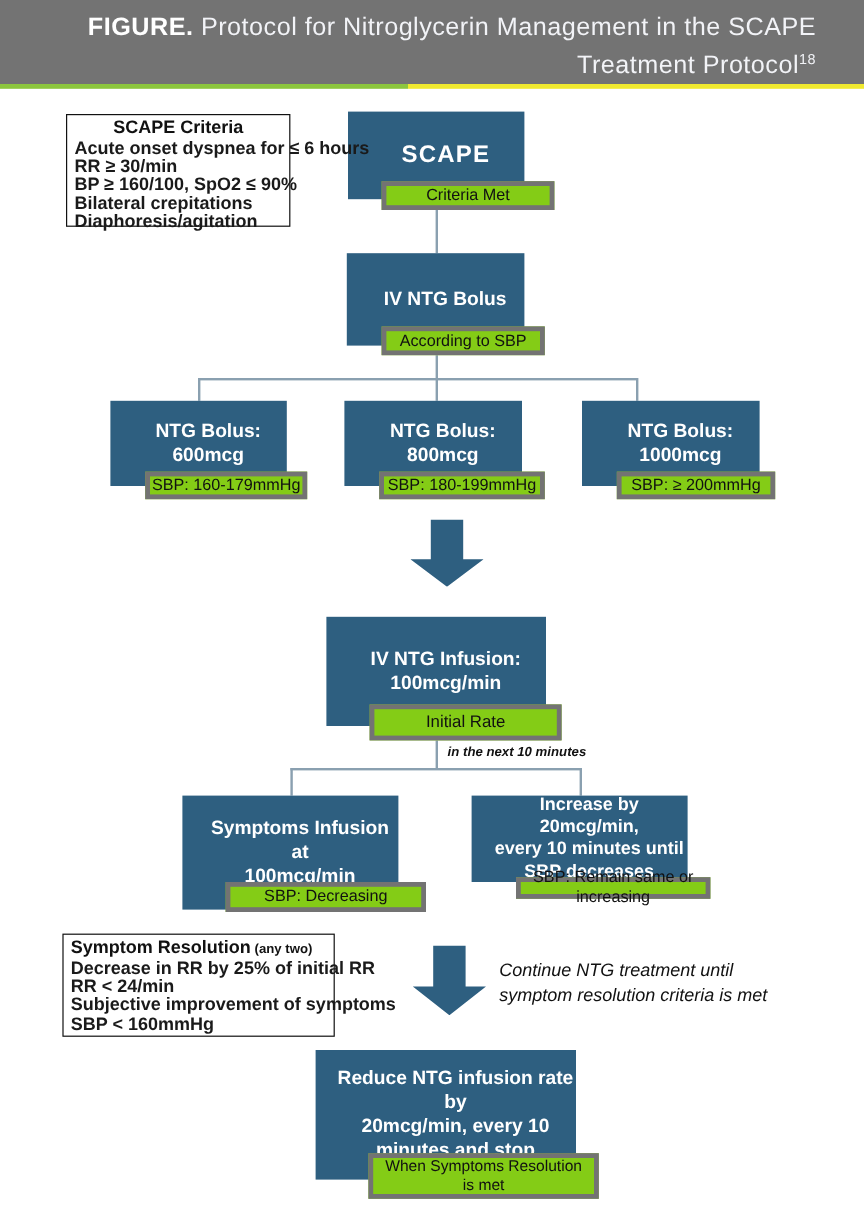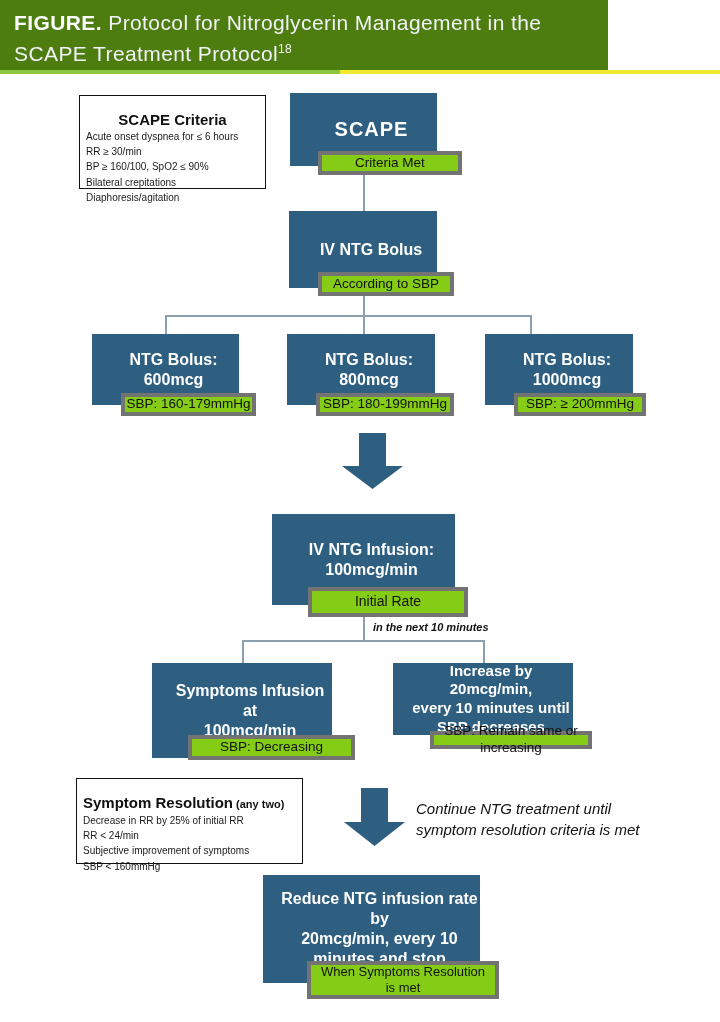--- a/index.html
+++ b/index.html
@@ -9,56 +9,56 @@
   .page {
     position: relative;
     width: 720px;
     height: 1022px;
     background: #ffffff;
     overflow: hidden;
   }
 
   
   .header {
-    position: absolute; left: 0; top: 0; width: 608px; height: 70px;
-    background: #4d7c0f;
+    position: absolute; left: 0; top: 0; width: 720px; height: 70px;
+    background: #737373;
     color: #f2f3f7;
     padding: 9px 40px 0 14px;
     font-size: 21px;
     line-height: 27px;
     letter-spacing: 0.4px;
+    text-align: right;
   }
   .header b { font-weight: 700; color: #ffffff; }
   .header sup { font-size: 12px; }
   .divider { position: absolute; top: 70px; height: 4px; }
   .divider.green { left: 0; width: 340px; background: #8cc63e; }
   .divider.yellow { left: 340px; width: 380px; background: #f0e92f; }
 
   
   .info-box {
     position: absolute;
     background: #ffffff;
     border: 1.5px solid #111111;
-    padding: 15px 6px 2px 6px;
+    padding: 2px 6px 2px 6px;
     z-index: 3;
-    margin-left: 24px;
   }
   .info-box .ib-title {
     text-align: center;
     font-weight: 700;
     font-size: 15px;
     line-height: 18px;
     color: #111111;
   }
   .info-box .ib-title .small { font-size: 11px; }
   .info-box ul { list-style: none; }
   .info-box li {
-    font-size: 10px;
+    font-size: 15px;
     line-height: 15.2px;
-    font-weight: 400;
+    font-weight: 700;
     color: #1a1a1a;
     white-space: nowrap;
   }
 
   
   .node {
     position: absolute;
     background: #2e5f80;
     color: #ffffff;
     font-weight: 700;

